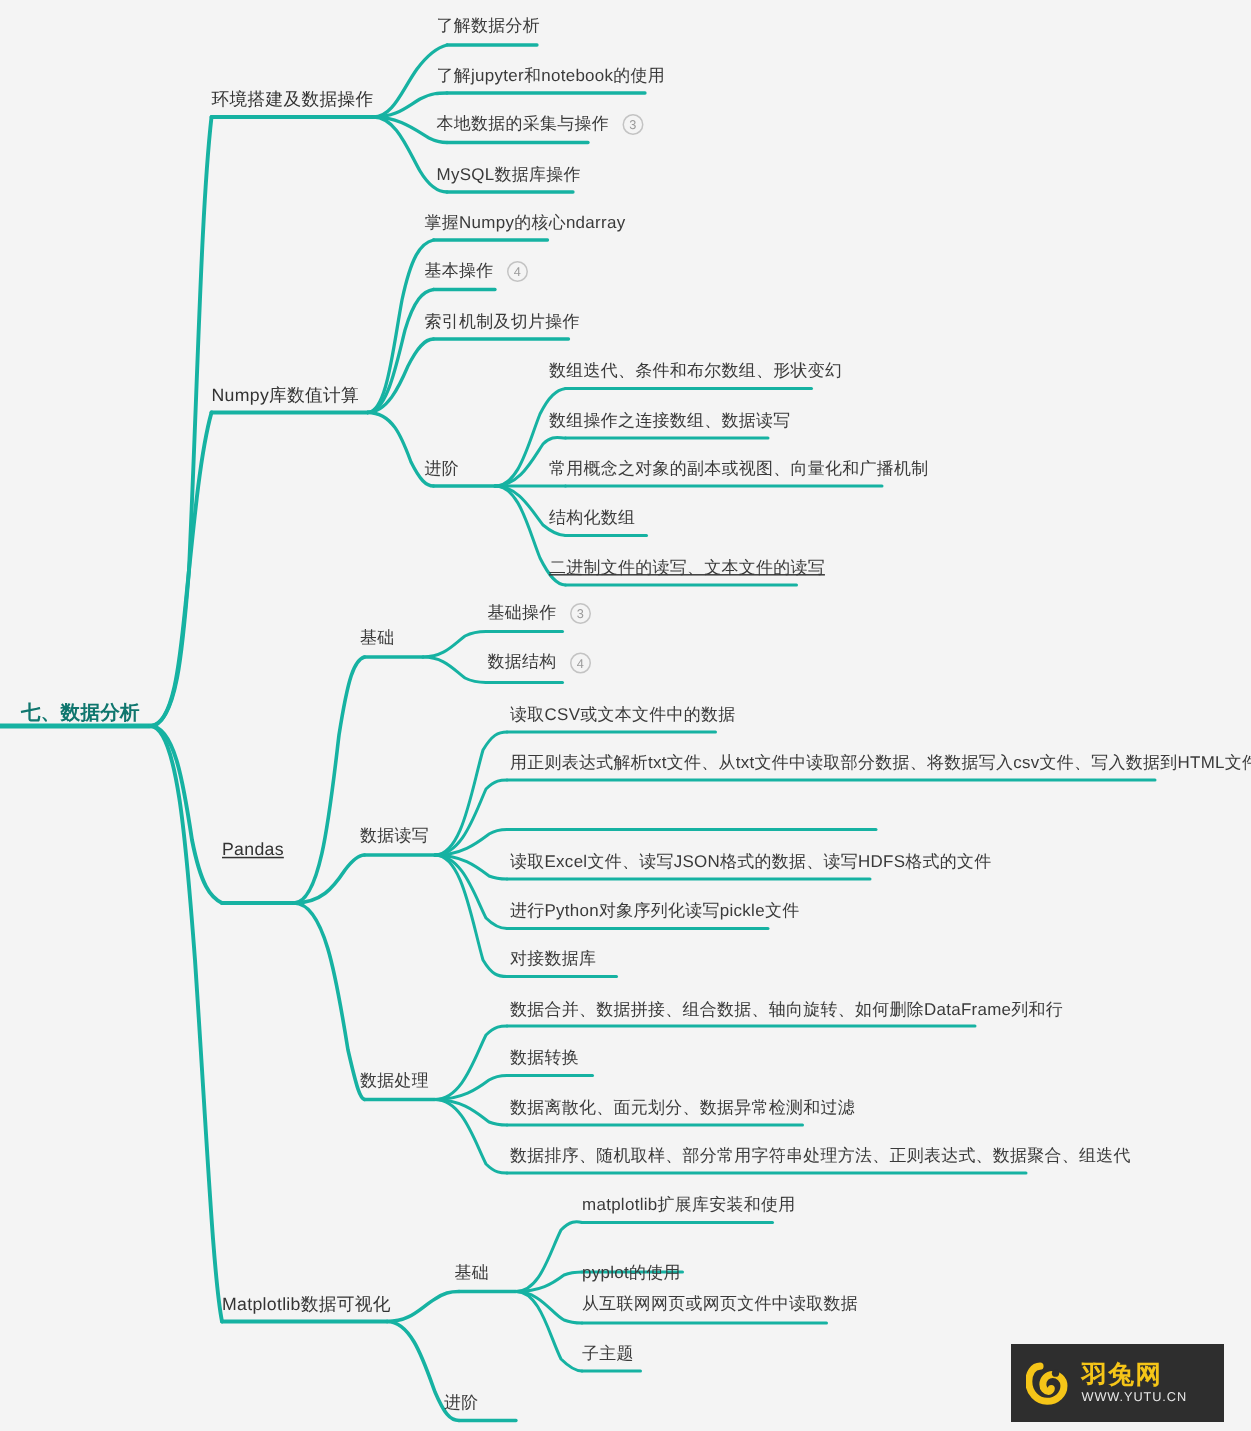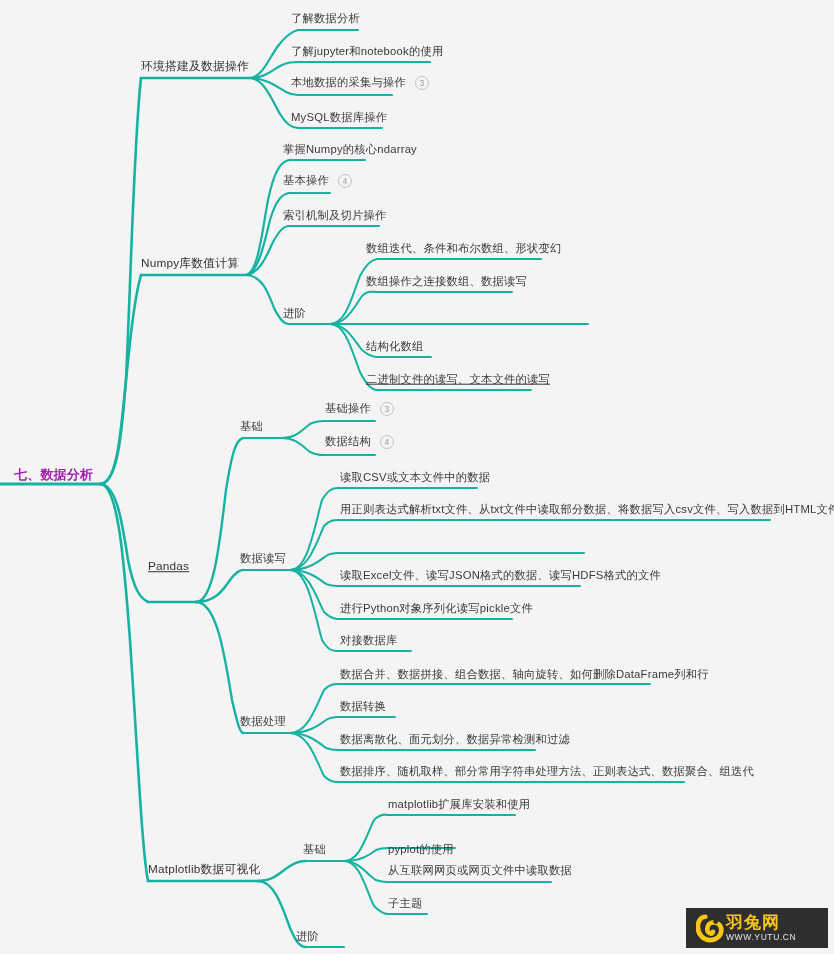--- a/index.html
+++ b/index.html
@@ -27,49 +27,50 @@
     white-space: nowrap;
     color: #3a3a3a;
     font-size: 11.5px;
     line-height: 1;
     letter-spacing: 0.2px;
     transform: translateY(-100%);
     padding-bottom: 3px;
   }
   .node.root {
     font-size: 13px;
-    color: #a21caf;
+    color: #0f766e;
     font-weight: 600;
   }
   .node.lvl1 { font-size: 11.8px; color: #333; }
   .node.lvl2 { font-size: 11.3px; color: #3a3a3a; }
   .node.lvl3 { font-size: 11.3px; color: #3a3a3a; }
   .badge {
     display: inline-block;
     width: 14px; height: 14px;
     border: 1px solid #c3c3c3;
     border-radius: 50%;
     color: #9a9a9a;
     font-size: 8.5px;
     line-height: 12px;
     text-align: center;
     vertical-align: middle;
     margin-left: 9px;
     background: #f4f4f4;
   }
   #watermark {
     position: absolute;
-    right: 6px;
+    right: 18px;
     bottom: 6px;
     width: 142px;
-    height: 40px;
+    height: 52px;
     background: #2e2e2e;
     display: flex;
     align-items: center;
     padding-left: 10px;
+    gap: 7px;
   }
   #watermark .wm-logo {
     width: 30px; height: 30px;
     flex: 0 0 auto;
   }
   #watermark .wm-text { display: flex; flex-direction: column; gap: 2px; }
   #watermark .wm-cn {
     color: #f5c518;
     font-size: 17px;
     font-weight: 700;
@@ -216,20 +217,23 @@
   </div>
   <div class="node lvl2" style="left:283px; top:322px;">
     <span>进阶</span>
   </div>
   <div class="node lvl3" style="left:366px; top:257px;">
     <span>数组迭代、条件和布尔数组、形状变幻</span>
   </div>
   <div class="node lvl3" style="left:366px; top:290px;">
     <span>数组操作之连接数组、数据读写</span>
   </div>
+  <div class="node lvl3" style="left:366px; top:322px;">
+    <span>常用概念之对象的副本或视图、向量化和广播机制</span>
+  </div>
   <div class="node lvl3" style="left:366px; top:355px;">
     <span>结构化数组</span>
   </div>
   <div class="node lvl3" style="left:366px; top:388px;text-decoration:underline;">
     <span>二进制文件的读写、文本文件的读写</span>
   </div>
 
   <div class="node lvl1" style="left:148px; top:576px;text-decoration:underline;">
     <span>Pandas</span>
   </div>

